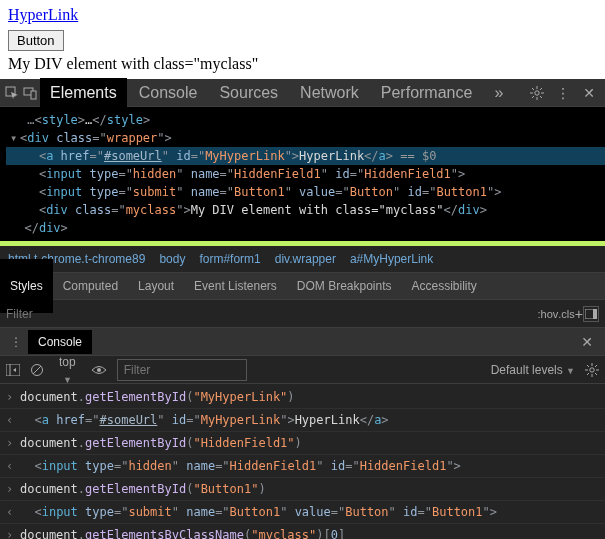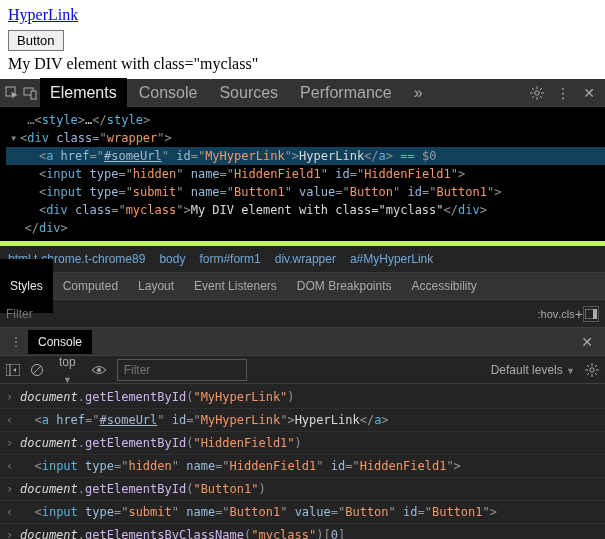--- a/index.html
+++ b/index.html
@@ -40,21 +40,21 @@
 .console-tabbar .vdots { color: #aaa; padding: 0 6px; }
 .console-tabbar .ctab { padding: 5px 10px; background: #000; color: #eaeaea; font-size: 12px; }
 .console-tabbar .spacer { flex: 1; }
 .console-toolbar { display: flex; align-items: center; background: #242424; height: 28px; border-bottom: 1px solid #3d3d3d; padding: 0 6px; gap: 10px; font-size: 12px; }
 .console-toolbar .ctx { color: #aaa; display: flex; align-items: center; gap: 6px; border: 1px solid transparent; padding: 2px 4px; flex-direction: column; }
 .console-toolbar input { background: #242424; border: 1px solid #555; color: #aaa; font-size: 12px; padding: 3px 6px; width: 130px; outline: none; }
 .console-body { font-family: Consolas, Menlo, monospace; font-size: 12px; padding: 2px 0; }
 .c-line { display: flex; align-items: flex-start; padding: 3px 6px; border-bottom: 1px solid #2f2f2f; line-height: 16px; }
 .c-line .gutter { width: 14px; color: #7b7b7b; flex-shrink: 0; }
 .c-line .content { white-space: pre; }
-.doc { color: #d9d9d9; font-style: italic; }
+.doc { color: #d9d9d9; }
 .meth { color: #cdb5f0; }
 .strlit { color: #f29766; }
 .num { color: #9bbbdc; }
 svg { display: block; }
 </style>
 </head>
 <body>
 
 <div class="page-area">
   <a href="#someUrl">HyperLink</a><br>
@@ -73,20 +73,21 @@
       </span>
     <span class="icon">
         <svg width="14" height="14" viewBox="0 0 14 14">
           <rect x="1" y="2" width="9" height="7" fill="none" stroke="#aaa"></rect>
           <rect x="8" y="5" width="5" height="8" fill="#333" stroke="#aaa"></rect>
         </svg>
       </span>
     <div class="tab active">Elements</div>
     <div class="tab">Console</div>
     <div class="tab">Sources</div>
+    <div class="tab">Network</div>
     <div class="tab">Performance</div>
     <div class="tab">»</div>
     <div class="spacer"></div>
     <div class="right-icons">
       <span class="icon">
           <svg width="14" height="14" viewBox="0 0 14 14">
             <circle cx="7" cy="7" r="2.2" fill="none" stroke="#aaa"></circle>
             <g stroke="#aaa">
               <line x1="7" y1="0" x2="7" y2="3"></line>
               <line x1="7" y1="11" x2="7" y2="14"></line>

